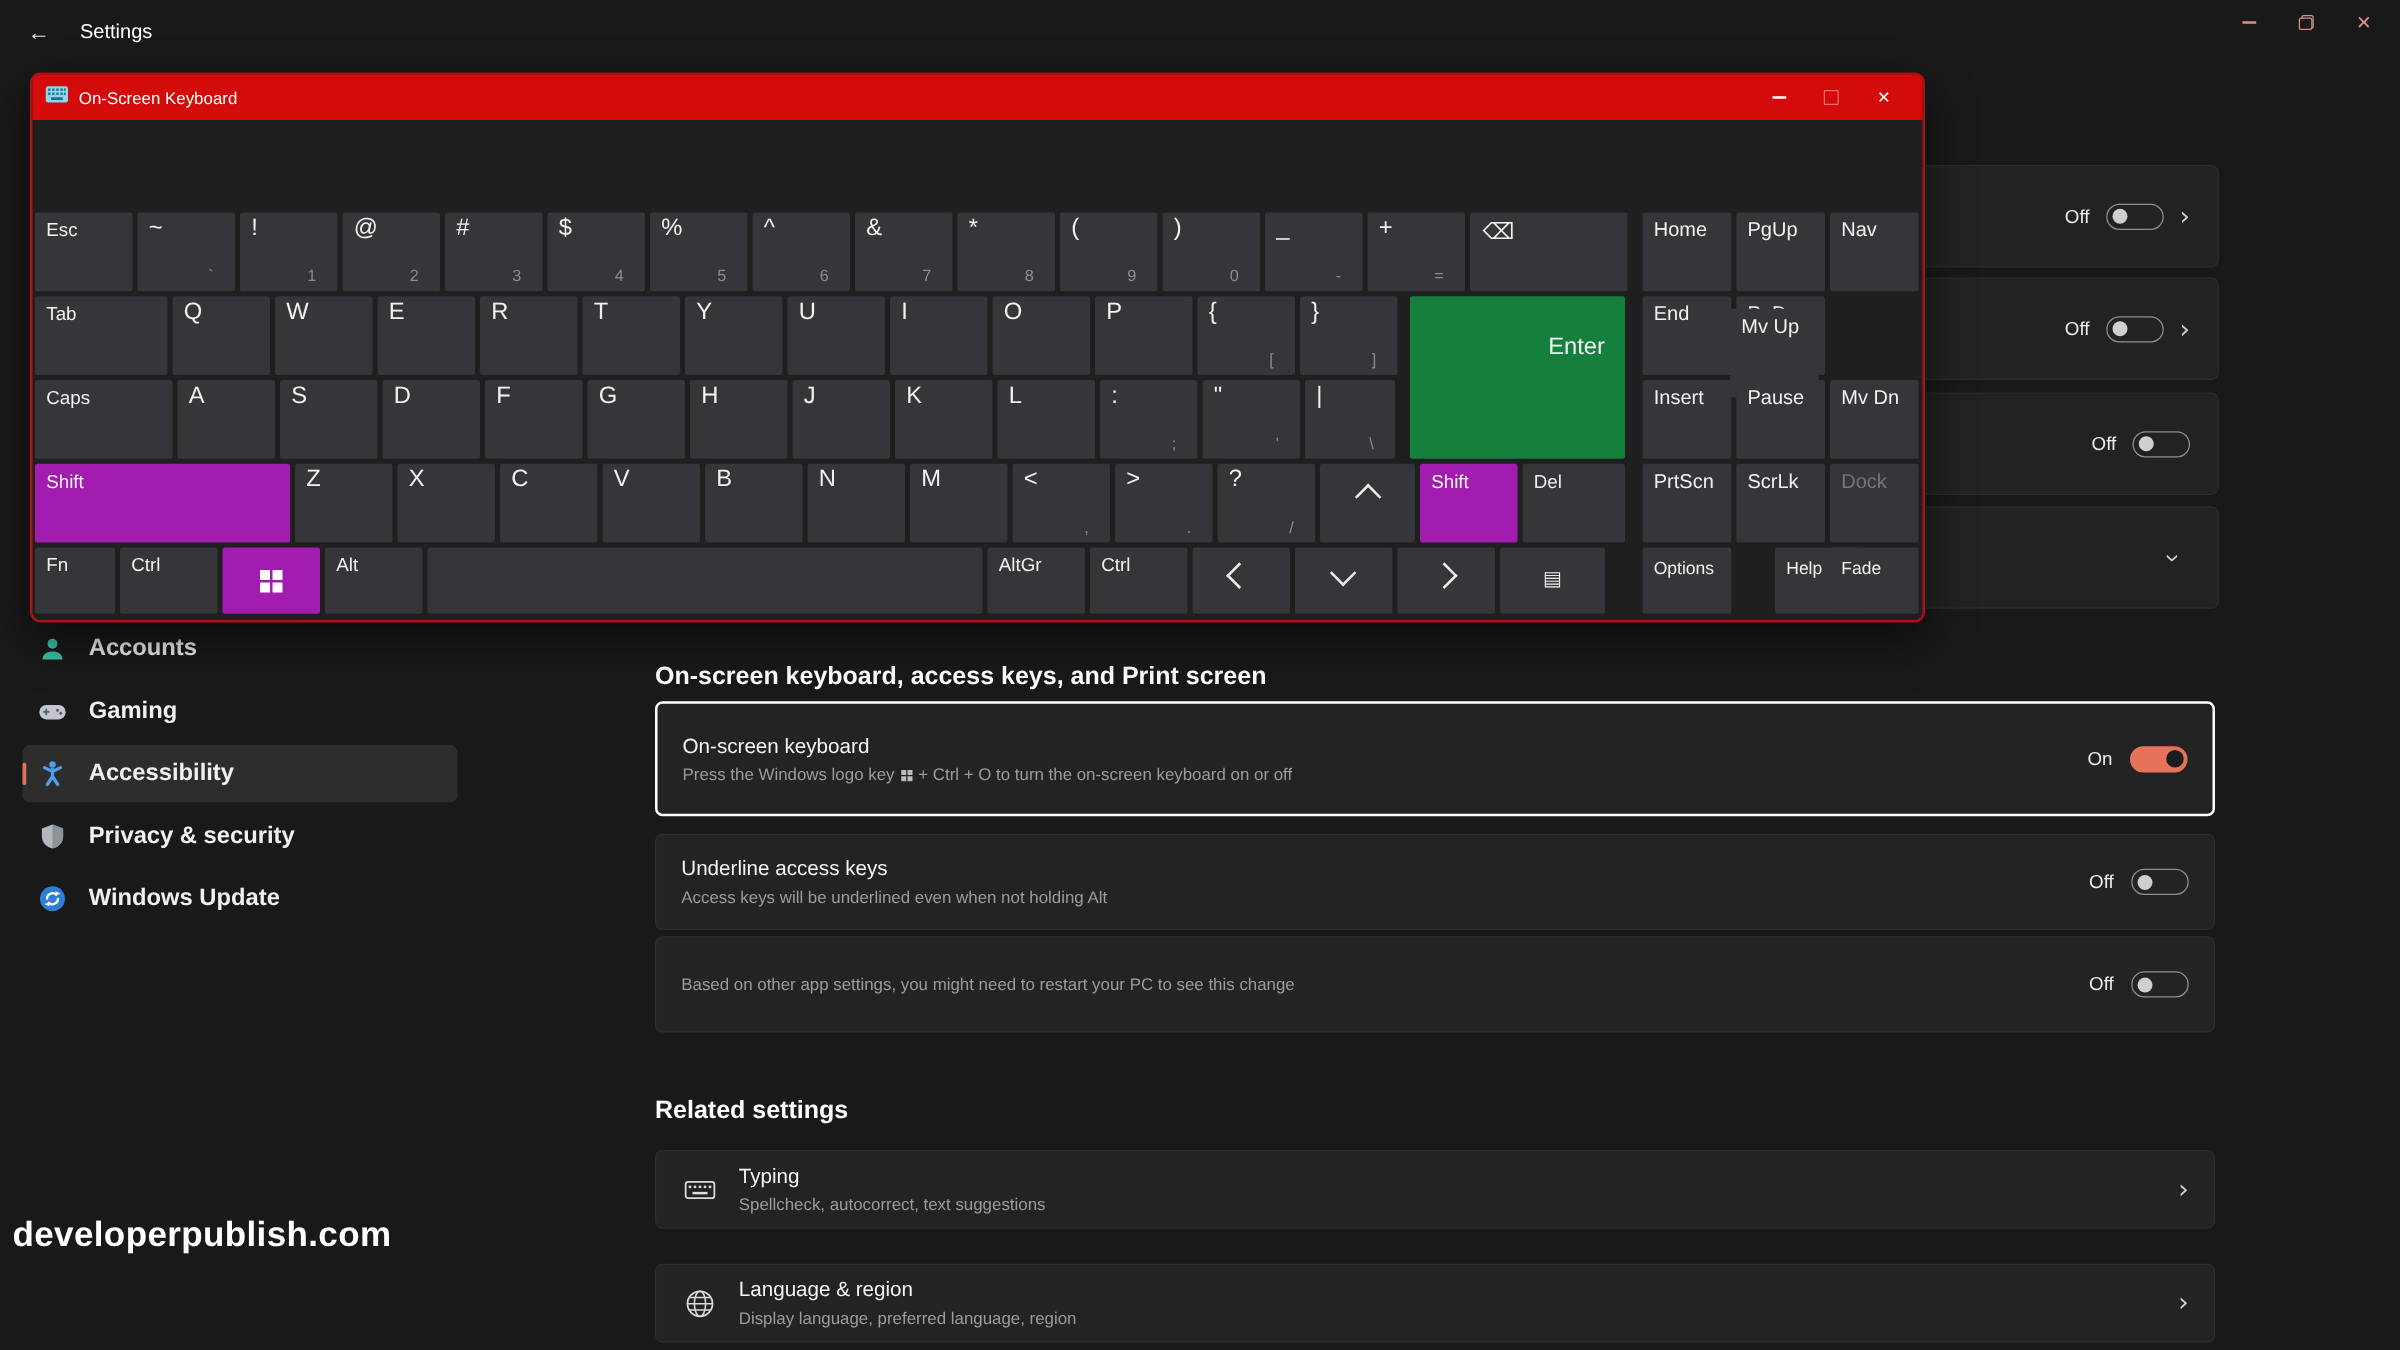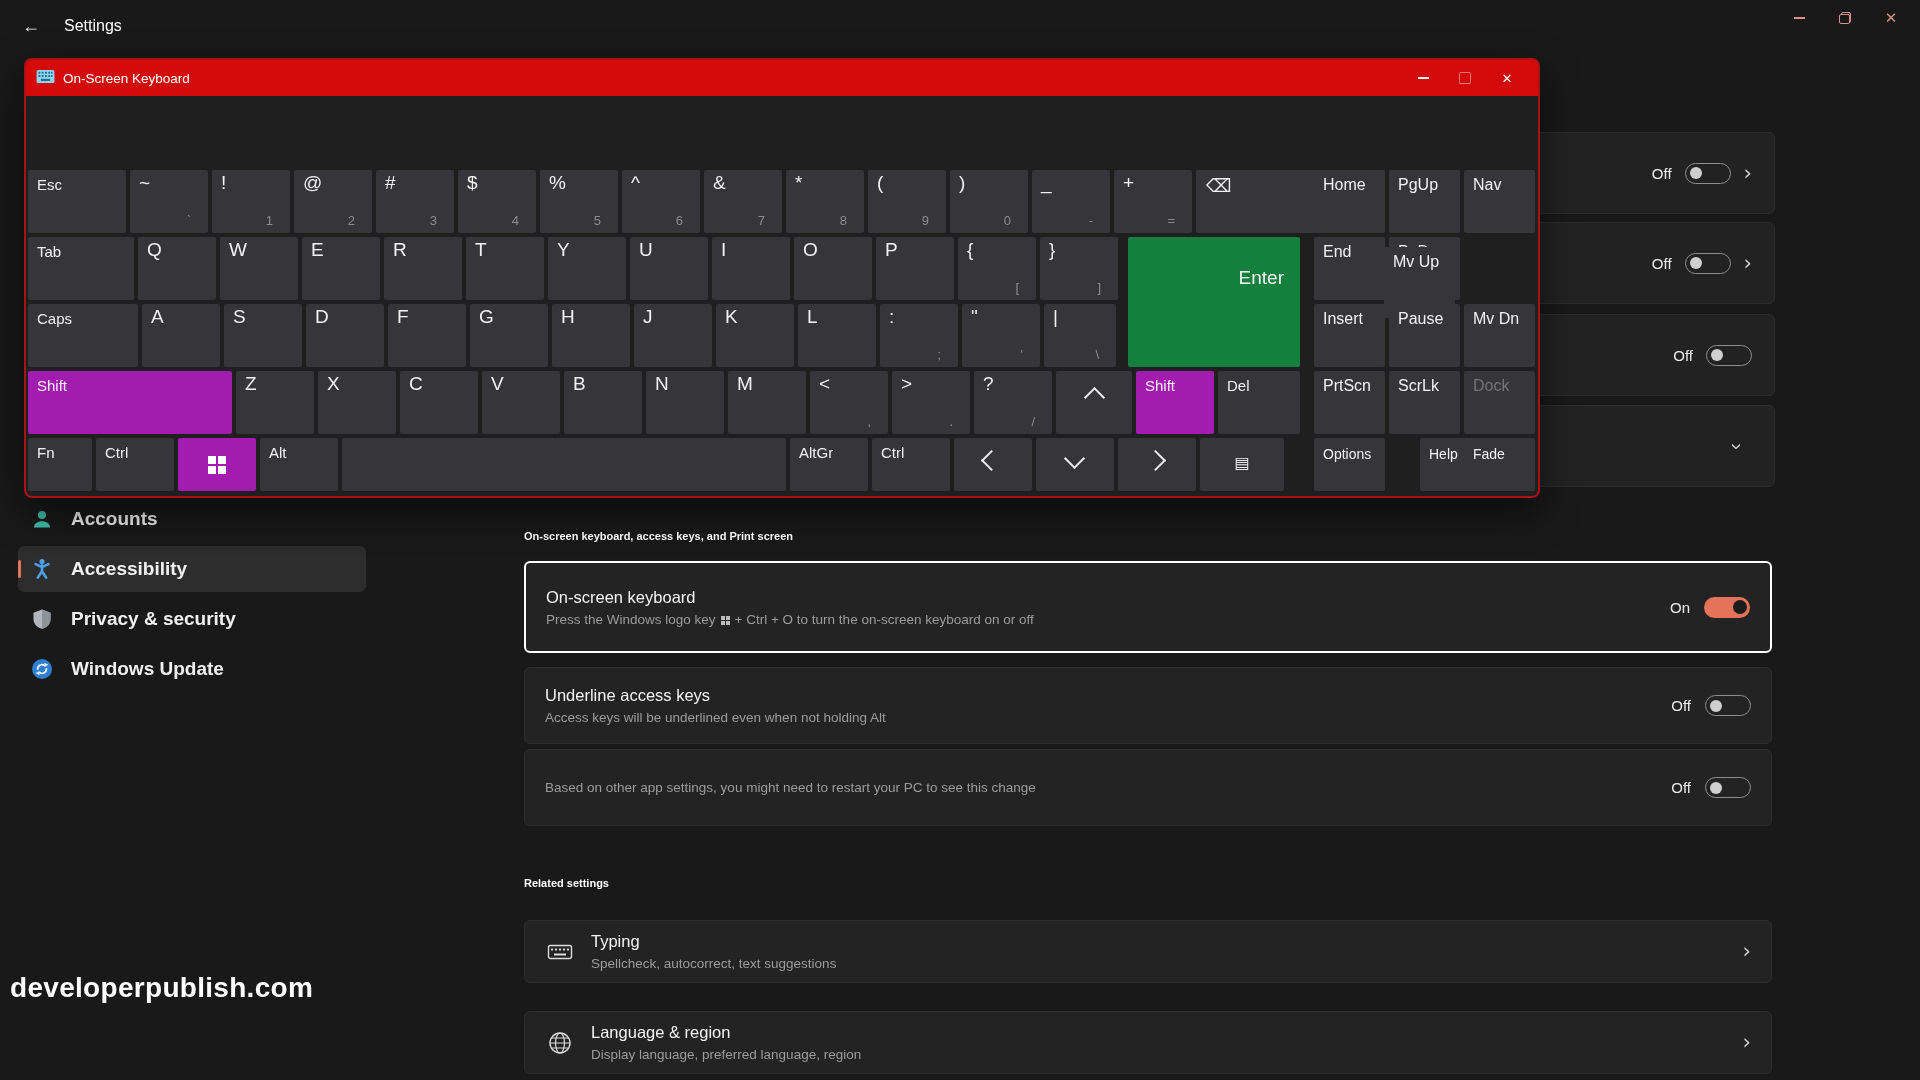--- a/index.html
+++ b/index.html
@@ -64,21 +64,21 @@
   .menu-glyph{position:absolute;top:15px;left:0;right:0;text-align:center;font-size:16px;color:#ececec;font-family:"DejaVu Sans",sans-serif;}
 
   
   .nav{position:absolute;left:0;top:494px;width:380px;z-index:5;}
   .nav-item{height:46px;margin:2px 14px 4px 18px;border-radius:6px;display:flex;align-items:center;padding-left:12px;gap:17px;font-size:19px;position:relative;color:#f0f0f0;font-weight:bold;}
   .nav-item.sel{background:#2d2d2d;}
   .nav-item.sel::before{content:"";position:absolute;left:0;top:14px;width:3px;height:18px;border-radius:2px;background:#e4735a;}
   .nav-ic{width:24px;height:24px;flex:none;display:flex;align-items:center;justify-content:center;}
 
   
-  .h-sec{position:absolute;left:524px;font-size:11px;font-weight:700;color:#fff;}
+  .h-sec{position:absolute;left:524px;font-size:20px;font-weight:700;color:#fff;}
   .card{position:absolute;left:524px;width:1248px;background:#232323;border:1px solid #2e2e2e;border-radius:6px;box-sizing:border-box;display:flex;align-items:center;padding:0 20px;z-index:1;}
   .card.focus{border:2px solid #ffffff;}
   .card-text{display:flex;flex-direction:column;gap:5px;}
   .card-title{font-size:16.5px;color:#f4f4f4;}
   .card-sub{font-size:13.5px;color:#9c9c9c;display:flex;align-items:center;gap:5px;}
   .spacer{flex:1;}
   .row-right{display:flex;align-items:center;gap:14px;}
   .ilogo{display:inline-grid;grid-template-columns:4px 4px;grid-template-rows:4px 4px;gap:1px;transform:translateY(1px);}
   .ilogo i{background:#bcbcbc;display:block;}
   .card-ic{width:30px;height:28px;flex:none;display:flex;align-items:center;justify-content:center;margin-right:16px;}
@@ -128,20 +128,31 @@
 
   <div class="nav" id="nav">
       <div class="nav-item">
         <span class="nav-ic">
           <svg width="24" height="24" viewBox="0 0 24 24">
             <circle cx="12" cy="8" r="4" fill="#3fc0a9"></circle>
             <path d="M4 20.5c0-4.2 3.8-6.3 8-6.3s8 2.1 8 6.3z" fill="#3fc0a9"></path>
           </svg>
         </span>
         <span>Accounts</span>
+      </div>
+      <div class="nav-item">
+        <span class="nav-ic">
+          <svg width="24" height="24" viewBox="0 0 24 24">
+            <rect x="1.5" y="7" width="21" height="11.5" rx="5.5" fill="#c3c7cd"></rect>
+            <path d="M7 10.5v4M5 12.5h4" stroke="#5a5f66" stroke-width="1.4" stroke-linecap="round"></path>
+            <circle cx="16" cy="11.2" r="1.2" fill="#5a5f66"></circle>
+            <circle cx="18.6" cy="13.6" r="1.2" fill="#5a5f66"></circle>
+          </svg>
+        </span>
+        <span>Gaming</span>
       </div>
       <div class="nav-item sel">
         <span class="nav-ic">
           <svg width="24" height="24" viewBox="0 0 24 24">
             <circle cx="12" cy="4.6" r="2.6" fill="#4da0e8"></circle>
             <path d="M12 8.2v6 M12 10.2l-6.4-3.1 M12 10.2l6.4-3.1 M12 14.2l-4.2 6.4 M12 14.2l4.2 6.4" stroke="#4da0e8" stroke-width="2.6" stroke-linecap="round" fill="none"></path>
           </svg>
         </span>
         <span>Accessibility</span>
       </div>
@@ -286,21 +297,21 @@
         <span class="osk-cap">
             <span class="osk-max-glyph"></span>
           </span>
         <span class="osk-cap osk-close">
             <span>✕</span>
           </span>
       </span>
     </div>
     <div class="kb" id="kb">
         <div class="kb-row" style="top: 74px;">
-          <div class="key small" style="width: 98px;">
+          <div class="key small" style="width: 78px;">
             <span class="t">Esc</span>
           </div>
           <div class="key" style="width: 78px;">
             <span class="t">~</span>
             <span class="b">`</span>
           </div>
           <div class="key" style="width: 78px;">
             <span class="t">!</span>
             <span class="b">1</span>
           </div>

